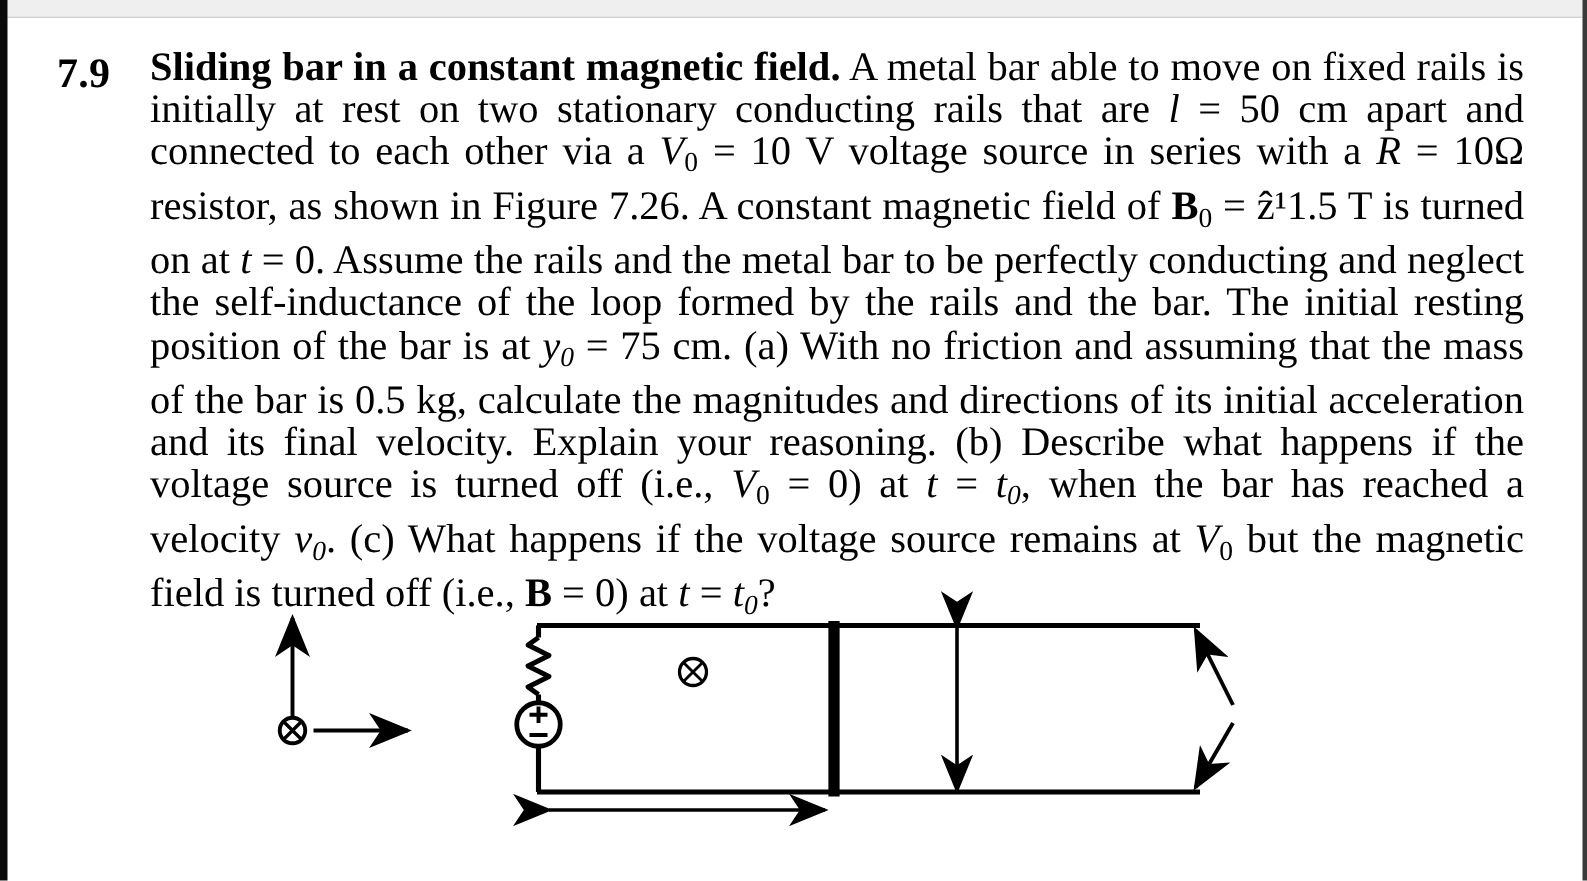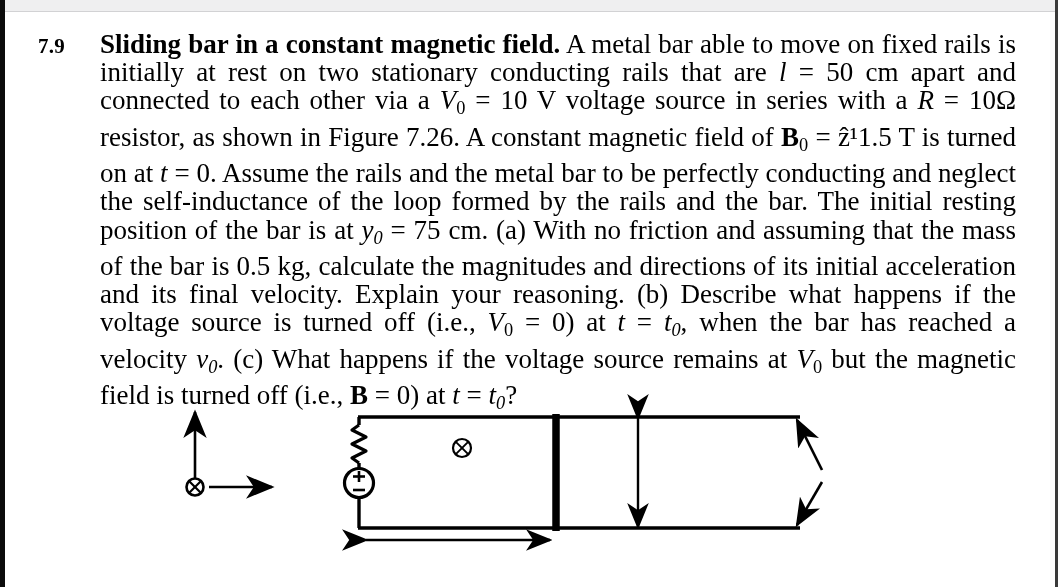--- a/index.html
+++ b/index.html
@@ -54,21 +54,21 @@
     position: absolute;
     left: 38px;
     top: 30px;
     width: 978px;
   }
   .prob-num {
     position: absolute;
     left: 0;
     top: 4px;
     font-weight: bold;
-    font-size: 21px;
+    font-size: 28px;
     letter-spacing: 0.2px;
   }
   .prob-body {
     margin-left: 62px;
     font-size: 27px;
     line-height: 28.2px;
     text-align: justify;
     text-justify: inter-word;
     font-weight: normal;
   }

